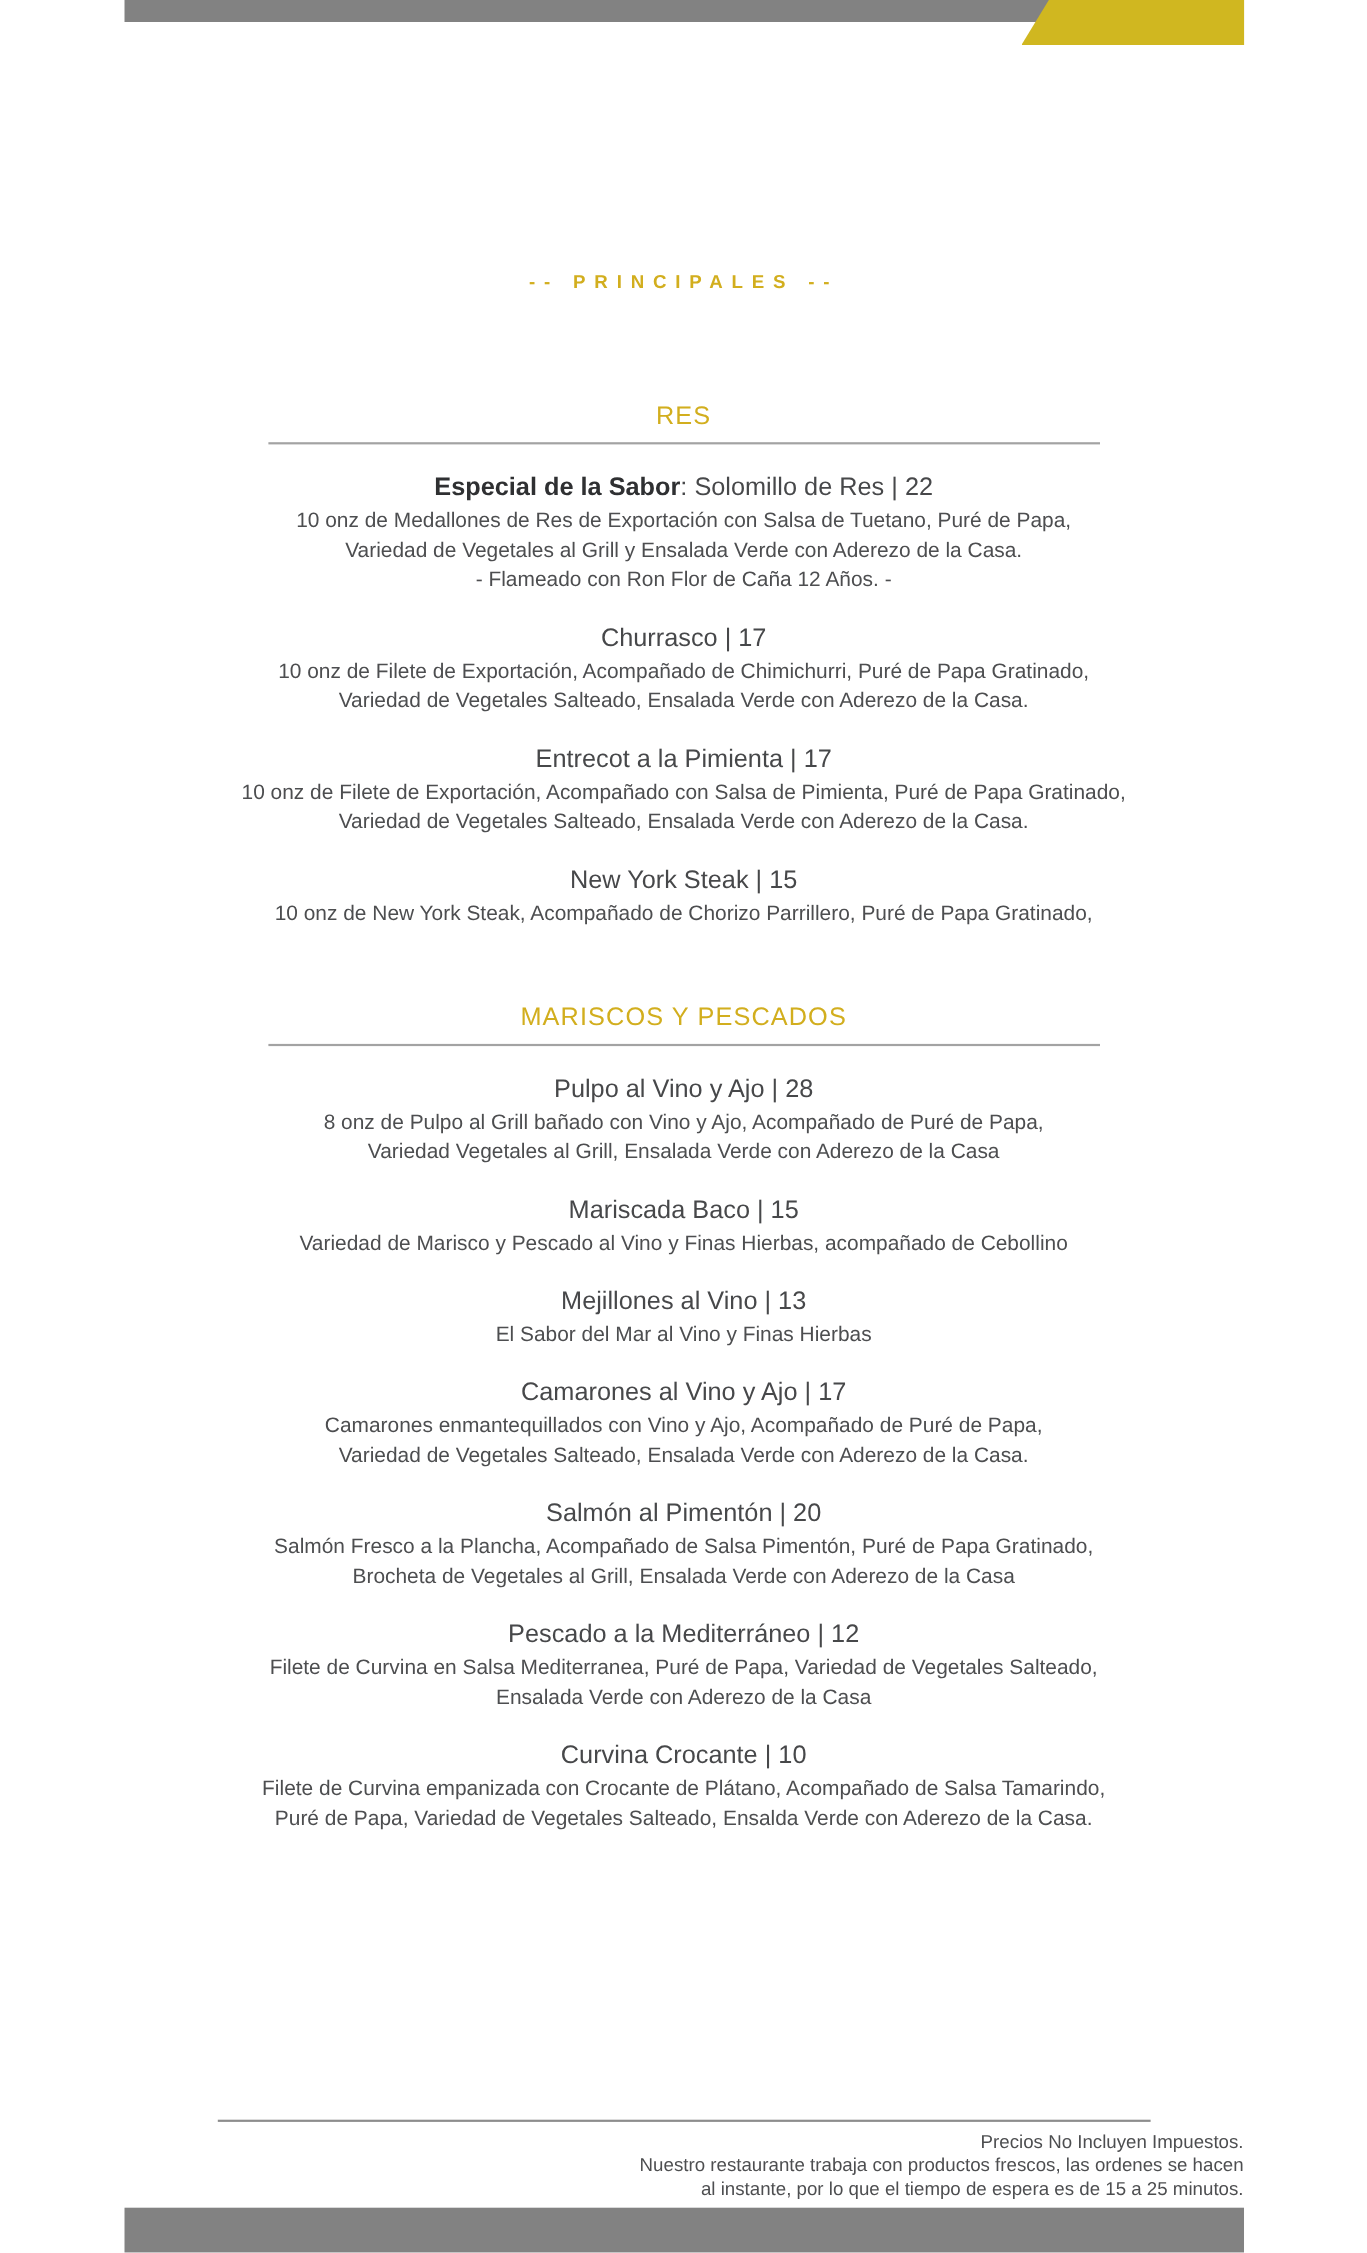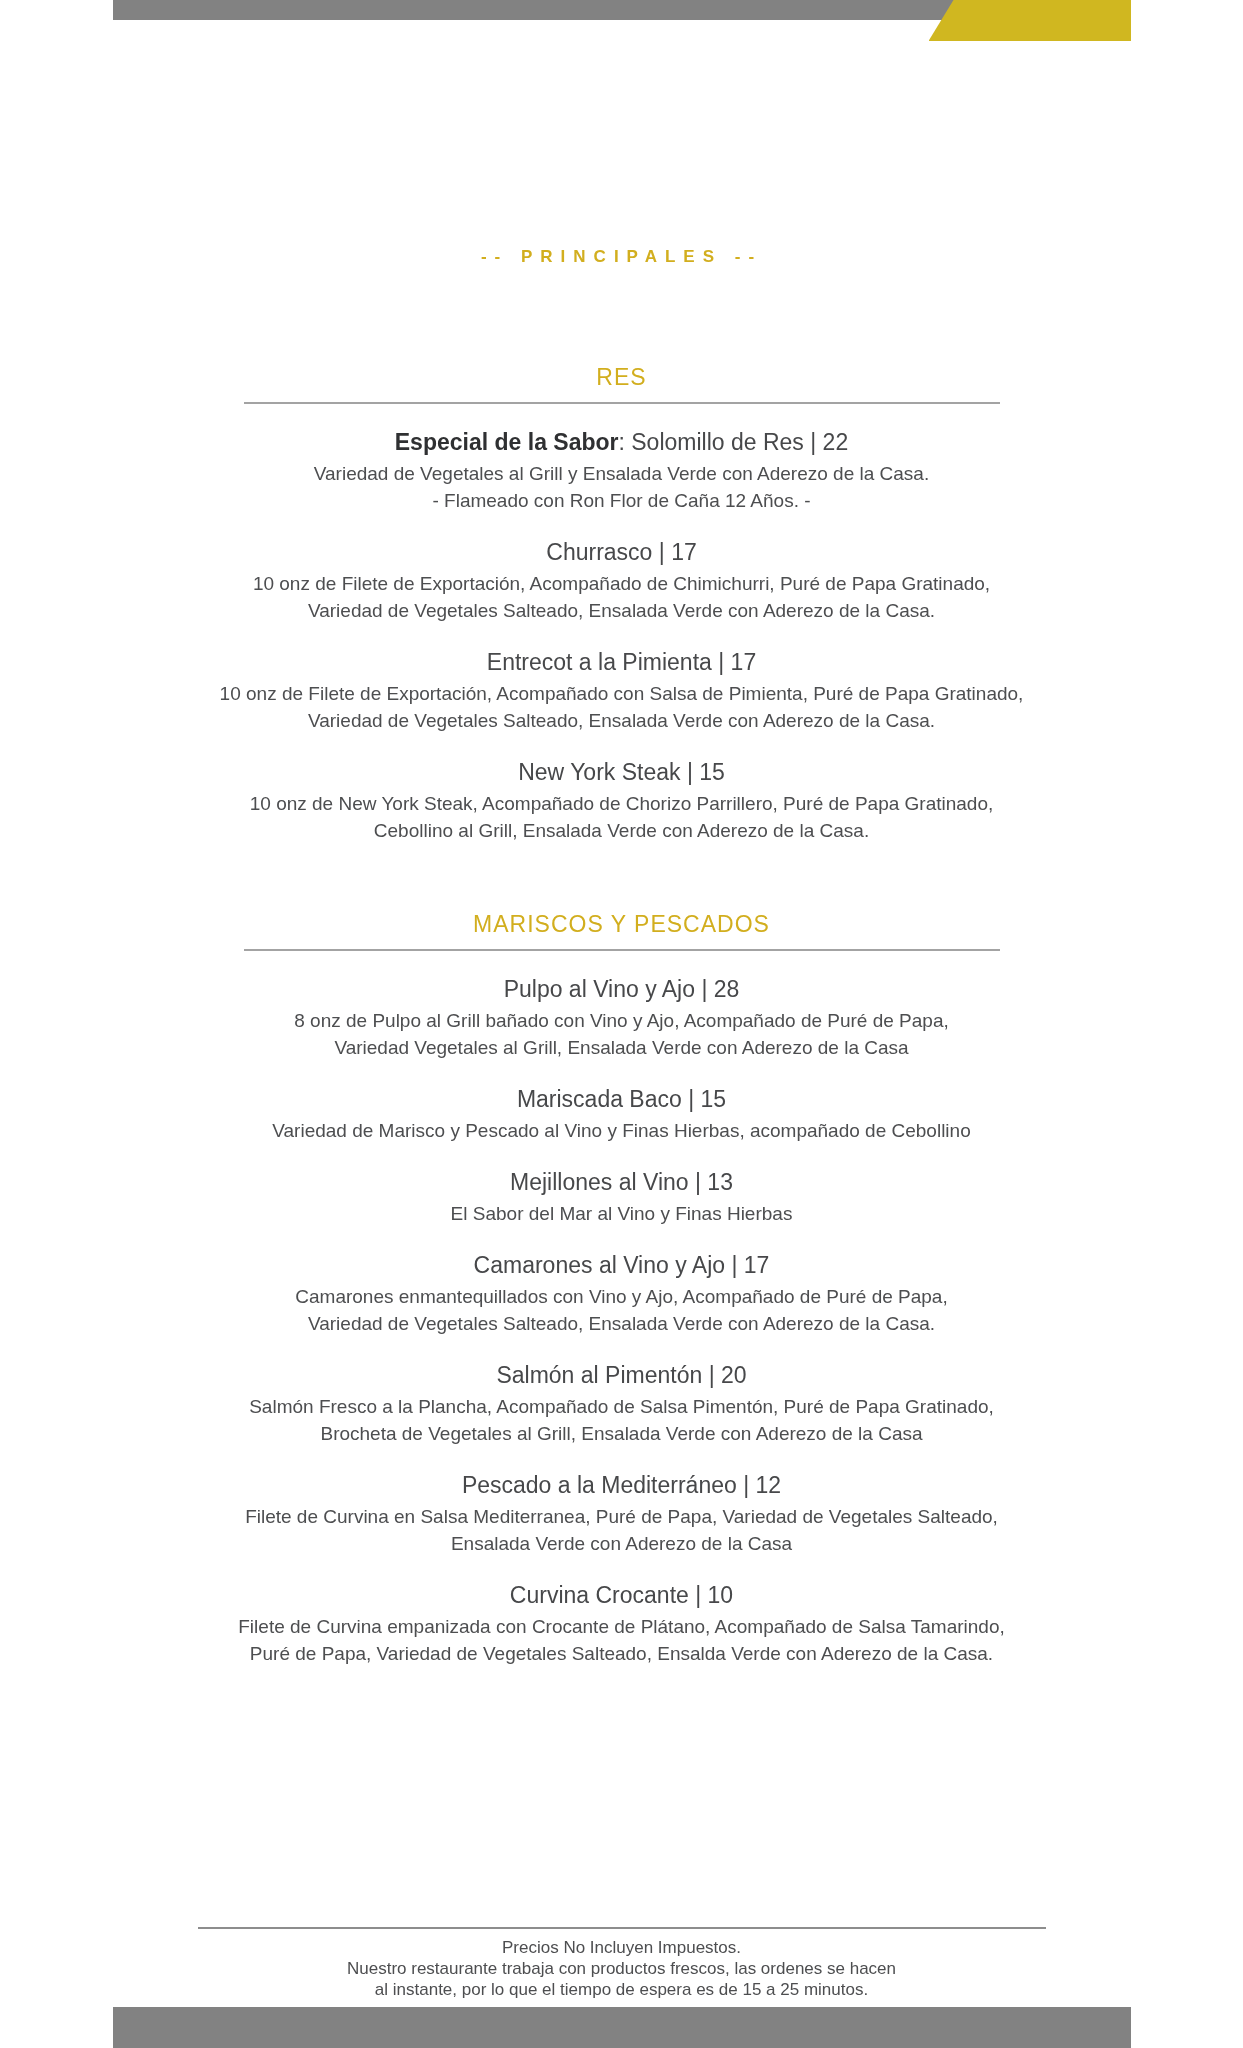--- a/index.html
+++ b/index.html
@@ -84,21 +84,21 @@
     line-height: 27px;
     color: var(--text, #4d4e50);
   }
 
   
   .footer {
     position: absolute;
     top: 1927px;
     left: 0;
     width: 100%;
-    text-align: center;
+    text-align: right;
   }
   .footer-rule {
     width: 848px;
     height: 2px;
     margin: 0 auto;
     background: #8d8d8d;
   }
   .footer-lines { margin-top: 8px; }
   .footer-line {
     font-size: 17px;
@@ -121,40 +121,40 @@
   <div class="top-gold"></div>
 
   <div class="menu-kicker">-- PRINCIPALES --</div>
 
   <section>
     <h2 class="sec-title">RES</h2>
     <div class="rule"></div>
 
     <div class="item">
       <div class="item-title"><span class="b">Especial de la Sabor</span><span>: Solomillo de Res | 22</span></div>
+      <div class="desc">10 onz de Medallones de Res de Exportación con Salsa de Tuetano, Puré de Papa,</div>
       <div class="desc">Variedad de Vegetales al Grill y Ensalada Verde con Aderezo de la Casa.</div>
       <div class="note">- Flameado con Ron Flor de Caña 12 Años. -</div>
     </div>
 
     <div class="item">
       <div class="item-title">Churrasco | 17</div>
       <div class="desc">10 onz de Filete de Exportación, Acompañado de Chimichurri, Puré de Papa Gratinado,</div>
       <div class="desc">Variedad de Vegetales Salteado, Ensalada Verde con Aderezo de la Casa.</div>
     </div>
 
     <div class="item">
       <div class="item-title">Entrecot a la Pimienta | 17</div>
       <div class="desc">10 onz de Filete de Exportación, Acompañado con Salsa de Pimienta, Puré de Papa Gratinado,</div>
       <div class="desc">Variedad de Vegetales Salteado, Ensalada Verde con Aderezo de la Casa.</div>
     </div>
 
     <div class="item">
       <div class="item-title">New York Steak | 15</div>
       <div class="desc">10 onz de New York Steak, Acompañado de Chorizo Parrillero, Puré de Papa Gratinado,</div>
-      <div class="desc">Cebollino al Grill, Ensalada Verde con Aderezo de la Casa.</div>
     </div>
   </section>
 
   <section>
     <h2 class="sec-title">MARISCOS Y PESCADOS</h2>
     <div class="rule"></div>
 
     <div class="item">
       <div class="item-title">Pulpo al Vino y Ajo | 28</div>
       <div class="desc">8 onz de Pulpo al Grill bañado con Vino y Ajo, Acompañado de Puré de Papa,</div>

